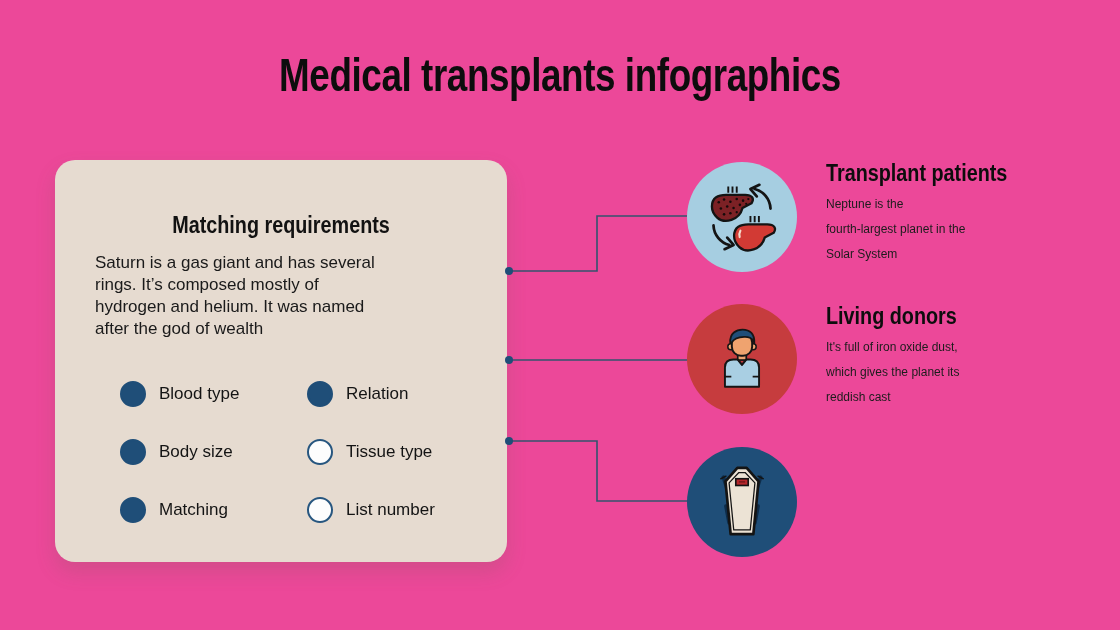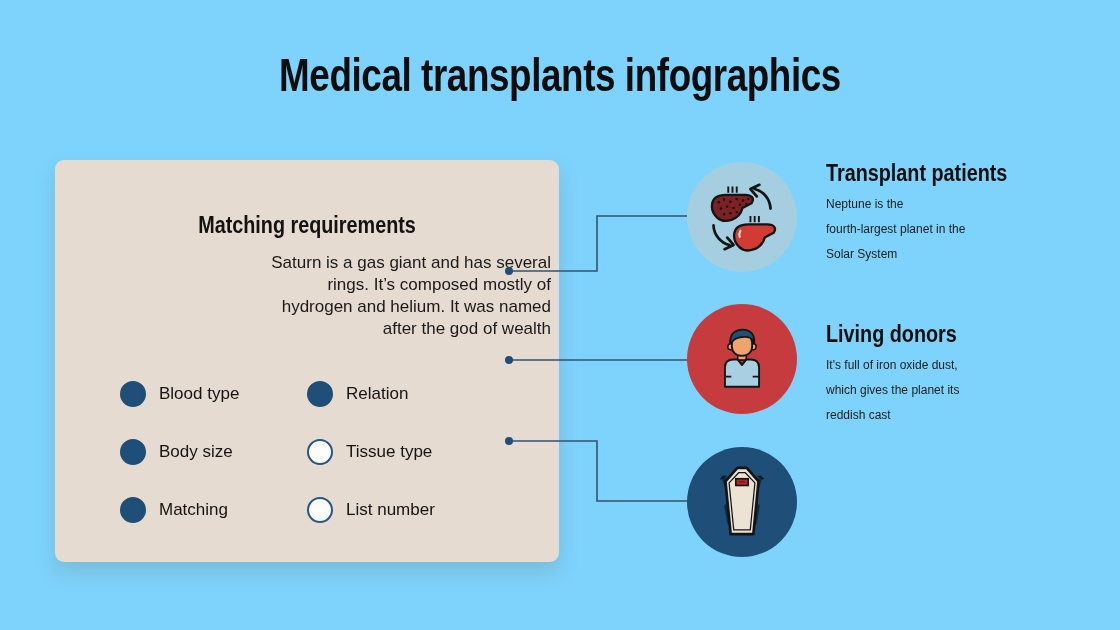--- a/index.html
+++ b/index.html
@@ -1,33 +1,33 @@
 <!DOCTYPE html>
 <html><head>
 <meta charset="utf-8">
 <style>
   * { margin:0; padding:0; box-sizing:border-box; }
   html,body { width:1120px; height:630px; }
   body { font-family:"Liberation Sans", sans-serif; background:#ffffff; position:relative; overflow:hidden; }
-  .stage { position:absolute; inset:0; width:1120px; height:630px; background:#7dd3fc; }
+  .stage { position:absolute; inset:0; width:1120px; height:630px; background:#ec4899; }
 
   .title { position:absolute; top:50px; left:0; width:100%; text-align:center;
            font-size:46px; font-weight:bold; color:#0d0d0d; line-height:1.1;
            transform:scaleX(0.80); letter-spacing:-0.5px; }
 
   
-  .card { position:absolute; left:55px; top:160px; width:504px; height:402px;
-          background:#e6dbd0; border-radius:9px;
+  .card { position:absolute; left:55px; top:160px; width:452px; height:402px;
+          background:#e6dbd0; border-radius:20px;
           box-shadow:0 10px 20px rgba(110,95,80,0.20); }
   .card-heading { position:absolute; top:50px; left:0; width:100%; text-align:center;
                   font-size:23px; font-weight:bold; color:#121212;
                   transform:scaleX(0.86); line-height:30px; }
   .card-body { position:absolute; top:88px; left:0; width:100%; padding:0 40px;
-               margin-top:2px; text-align:right; font-size:17px; line-height:22px;
-               color:#1a1a1a; white-space:pre-line; top:90px;margin-left:32px; }
+               margin-top:2px; text-align:left; font-size:17px; line-height:22px;
+               color:#1a1a1a; white-space:pre-line; top:90px; }
   .req-grid { position:absolute; left:65px; top:221px; display:grid;
               grid-template-columns:187px auto; row-gap:32px; }
   .req-item { display:flex; align-items:center; height:26px; }
   .bullet { width:26px; height:26px; border-radius:50%; flex:0 0 26px; margin-right:13px; }
   .bullet.filled  { background:#1f4e78; border:2px solid #1f4e78; }
   .bullet.outline { background:#fdfdfd; border:2px solid #27567f; }
   .req-label { font-size:17px; color:#141414; white-space:nowrap; }
 
   
   .connectors { position:absolute; left:0; top:0; width:1120px; height:630px; pointer-events:none; }
@@ -142,21 +142,21 @@
       <circle cx="40.5" cy="18.5" r="2.8" fill="#efa36f" stroke="#151515" stroke-width="1.4"></circle>
       <rect x="20.5" y="6" width="19" height="21" rx="8.5" fill="#efa36f" stroke="#151515" stroke-width="1.8"></rect>
       <path d="M19 15 C18.2 5.5 25 2.5 30.5 2.5 C37.5 2.5 42 6.5 41.5 15 L40.5 12.5 C38.5 9.8 35.5 9 32 9.2 C27 9.5 22.5 10.5 20.5 14.5 Z" fill="#1f4e78" stroke="#151515" stroke-width="1.7" stroke-linejoin="round"></path>
       <rect x="14.5" y="46" width="5.5" height="9" fill="#efa36f" stroke="#151515" stroke-width="1.5"></rect>
       <rect x="40" y="46" width="5.5" height="9" fill="#efa36f" stroke="#151515" stroke-width="1.5"></rect>
       <path d="M14 56 L14 38 C14 33 17 30.5 22 30.5 L26 30.5 L30 35.5 L34 30.5 L38 30.5 C43 30.5 46 33 46 38 L46 56 Z" fill="#a9cfe3" stroke="#151515" stroke-width="1.8" stroke-linejoin="round"></path>
       <path d="M26 30.5 L30 35.5 L34 30.5" fill="none" stroke="#151515" stroke-width="1.5" stroke-linejoin="round"></path>
       <path d="M14 46.5 H20 M40 46.5 H46" stroke="#151515" stroke-width="1.5"></path>
     </svg>
   </div>
-  <div class="sec-text" style="top:319px">
+  <div class="sec-text" style="top:301px">
     <div class="sec-heading">Living donors</div>
     <div class="sec-body">It's full of iron oxide dust,
 which gives the planet its
 reddish cast</div>
   </div>
 
   <div class="circle" style="top: 447px; background: rgb(31, 78, 120);">
     <svg width="62" height="76" viewBox="0 0 60 72">
       <g stroke="#0e2c49" stroke-width="3.6" stroke-linecap="round">
         <path d="M12 12 L16.5 26"></path>

